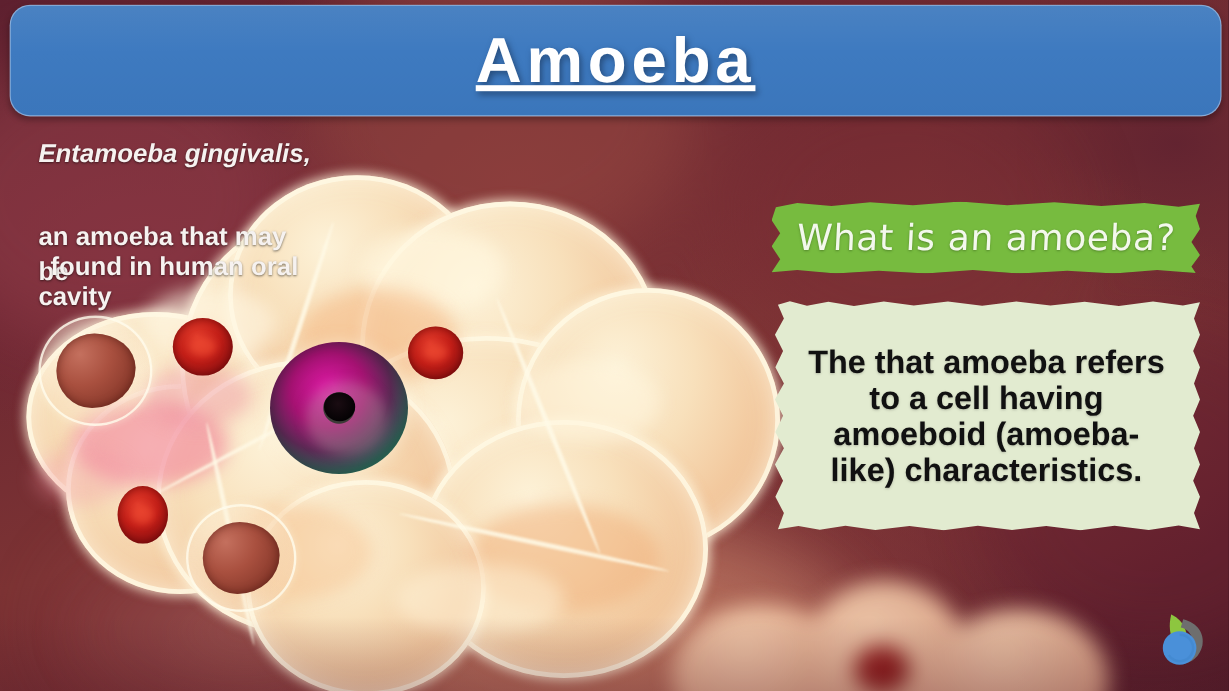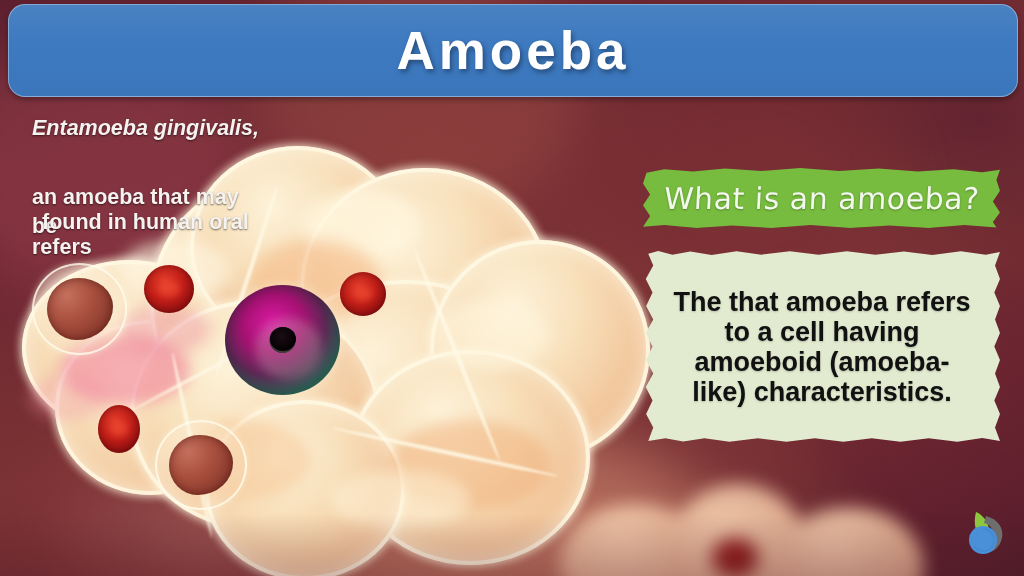--- a/index.html
+++ b/index.html
@@ -177,20 +177,21 @@
     border-radius:17px;
     background:linear-gradient(180deg,#4a82c2 0%,#3e7ac0 42%,#3b76bb 100%);
     border:1px solid rgba(190,210,235,.55);
     box-shadow:0 3px 5px rgba(0,0,0,.3);
     display:flex; align-items:center; justify-content:center;
   }
   #header-title{
     color:#fff; font-size:53px; font-weight:bold; letter-spacing:4px;
     text-shadow:2px 3px 5px rgba(20,40,70,.55);
     font-family:"Liberation Sans", sans-serif;
+    text-decoration:underline;
   }
 
   
   #caption{
     position:absolute; left:32px; top:116px; width:300px;
     color:#f6f2f0; font-size:21.5px; font-weight:bold; line-height:25px;
     text-shadow:0 1px 2px rgba(0,0,0,.55);
   }
   #caption .species{ font-style:italic; display:block; }
   #cap-l2{ display:block;margin-top:44px; }
@@ -338,21 +339,21 @@
     <div id="header-title">Amoeba</div>
   </div>
 
   <div id="caption">
     <span class="species">Entamoeba gingivalis,</span>
     <span id="cap-l2">an amoeba that may</span>
     <span id="cap-l3">
       <span id="cap-be">be</span>
       <span id="cap-found">found in human oral</span>
     </span>
-    <span id="cap-l4">refers</span>
+    <span id="cap-l4">cavity</span>
   </div>
 
   <div id="green-banner">
     <div id="green-banner-text">What is an amoeba?</div>
   </div>
 
   <div id="def-card">
     <div id="def-text">The that amoeba refers to a cell having amoeboid (amoeba-like) characteristics.</div>
   </div>
 

